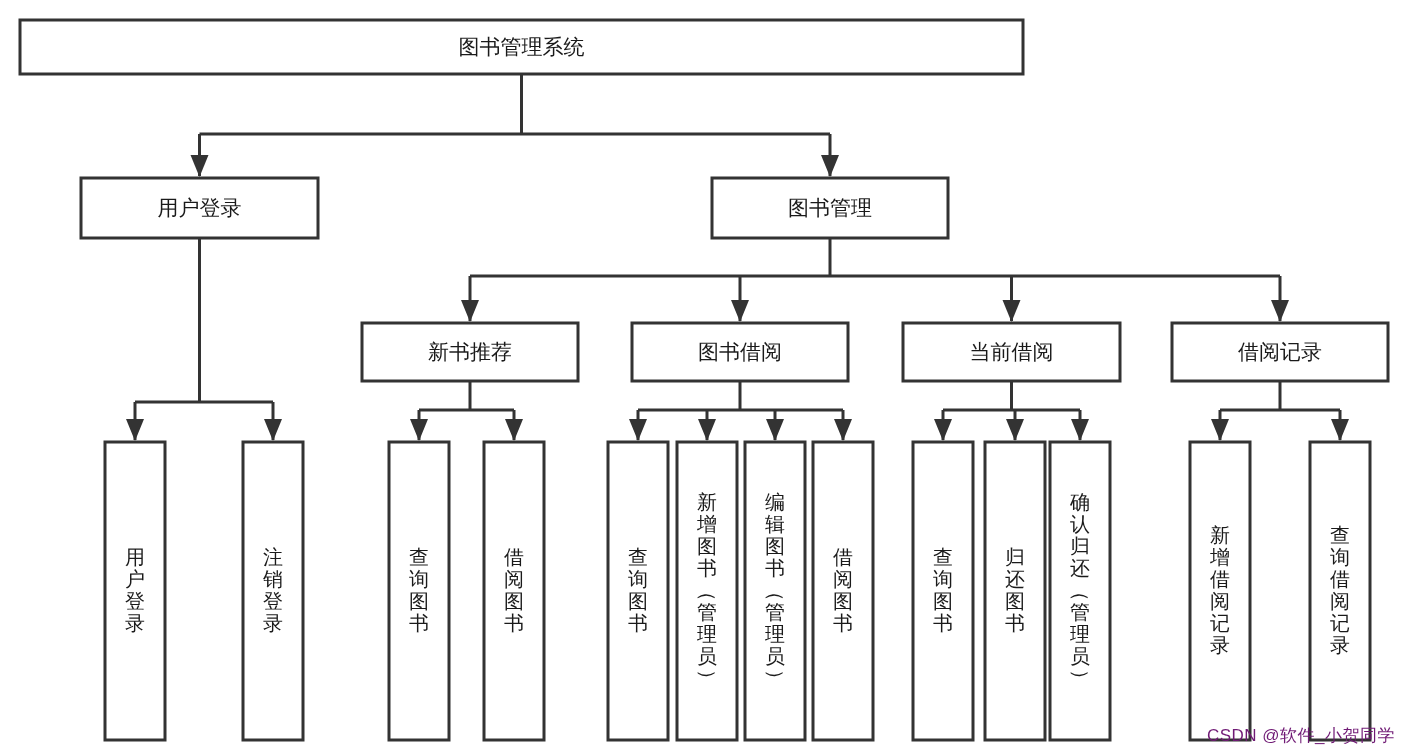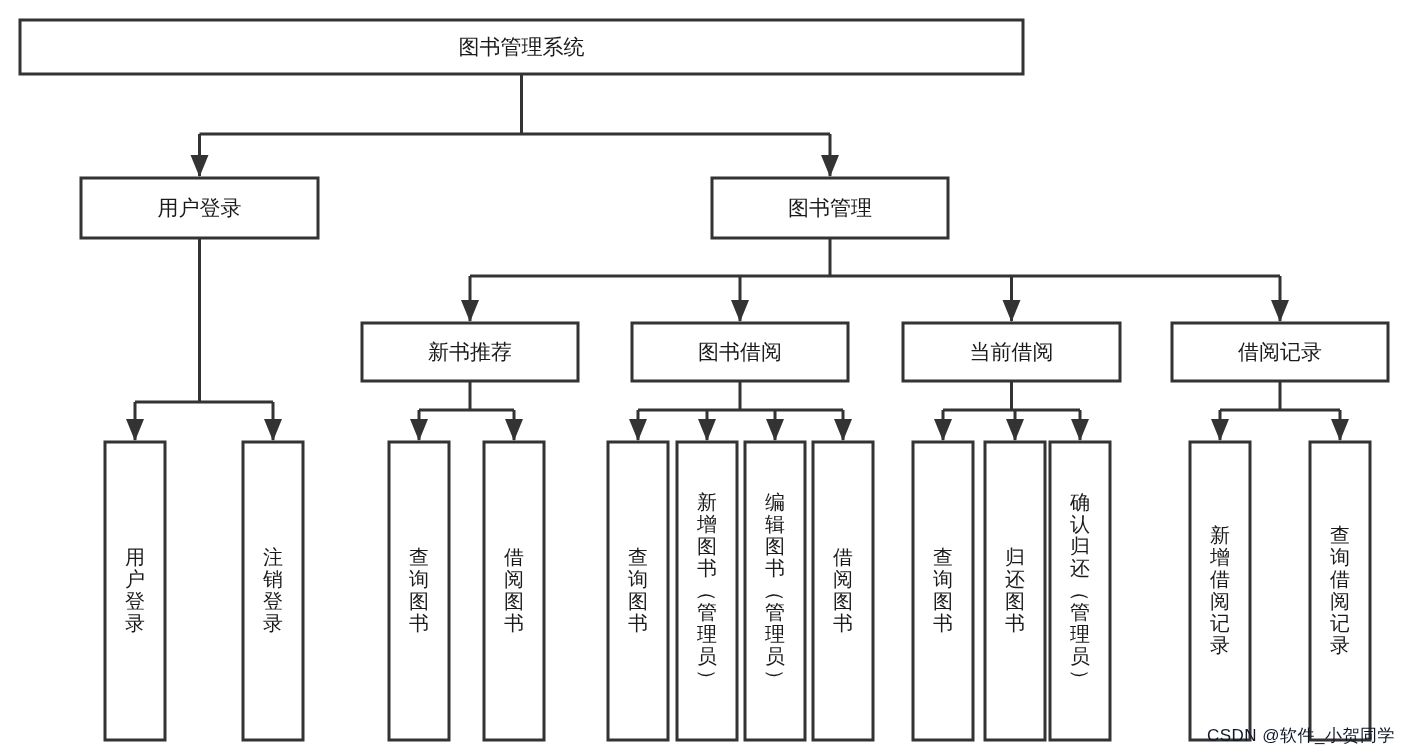--- a/index.html
+++ b/index.html
@@ -51,21 +51,21 @@
   .arrow-head {
     fill: #333333;
     stroke: none;
   }
   .watermark {
     position: absolute;
     right: 10px;
     bottom: 6px;
     font-family: "Liberation Sans", "DejaVu Sans", sans-serif;
     font-size: 17px;
-    color: #0f172a;
+    color: #701a75;
     white-space: nowrap;
     letter-spacing: 0.5px;
   }
 </style>
 </head>
 <body>
 
 <div id="diagram-root">
   <svg class="flow" viewBox="0 0 1405 747" xmlns="http://www.w3.org/2000/svg">
     <g id="links">

